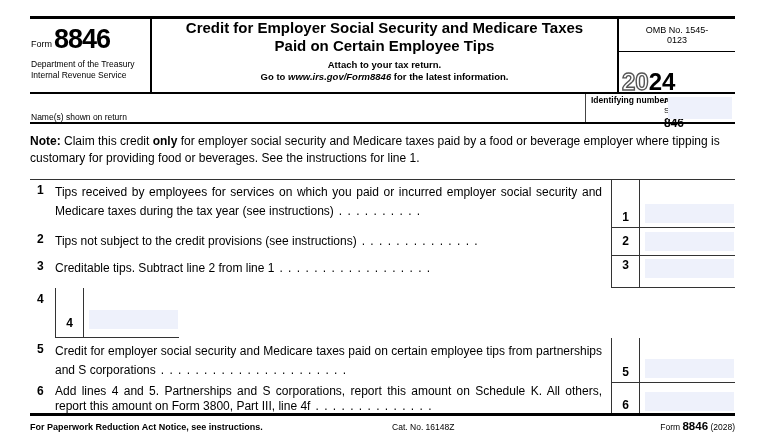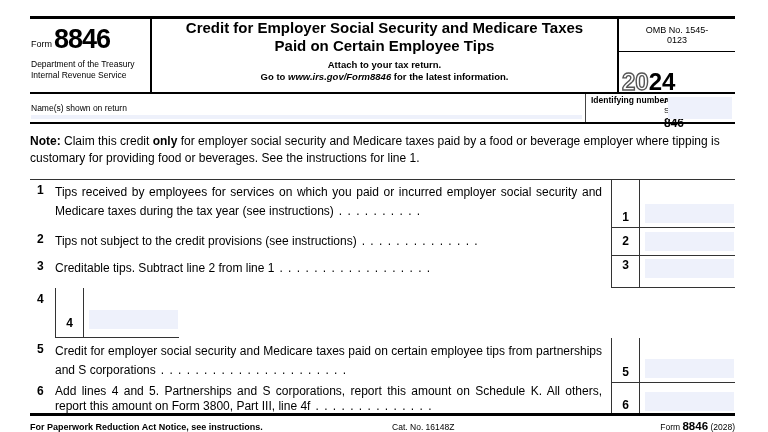--- a/index.html
+++ b/index.html
@@ -46,21 +46,21 @@
   .omb { font-size: 9px; text-align: center; padding: 6px 18px 6px; border-bottom: 1.5px solid #000; }
   .year-wrap { text-align: left; margin-top: 17px; height: 27px; }
   .attach-seq { font-size: 8px; line-height: 1.25; padding-left: 9px; text-align: left; margin-left: 36px; }
   .seq-num { font-weight: bold; font-size: 12px; }
 
   
   .idrow { display: flex; height: 30px; border-bottom: 2px solid #000; }
   .name-cell {
     flex: 1; border-right: 1.5px solid #444;
     display: flex; flex-direction: column;
-    padding: 9px 3px 3px 1px; font-size: 8.5px;
+    padding: 18px 3px 3px 1px; font-size: 8.5px;
   }
   .id-cell {
     width: 149px; flex-shrink: 0;
     display: flex; flex-direction: row;
     padding: 1px 3px 3px 5px; font-size: 8.5px; font-weight: bold;
   }
   .fill { flex: 1; background: #eef1fb; margin-top: 2px; }
 
   
   .note { font-size: 12px; line-height: 1.45; padding: 9px 0 11px; }

